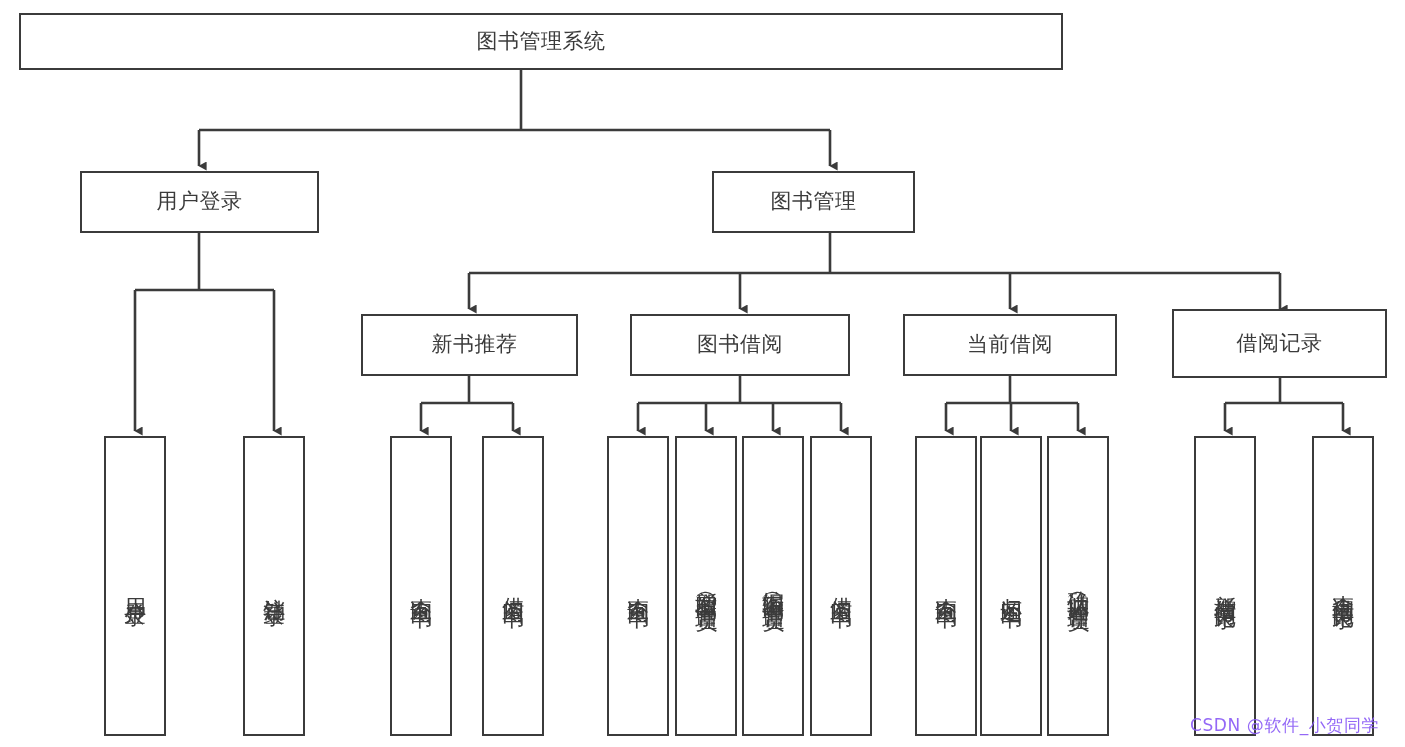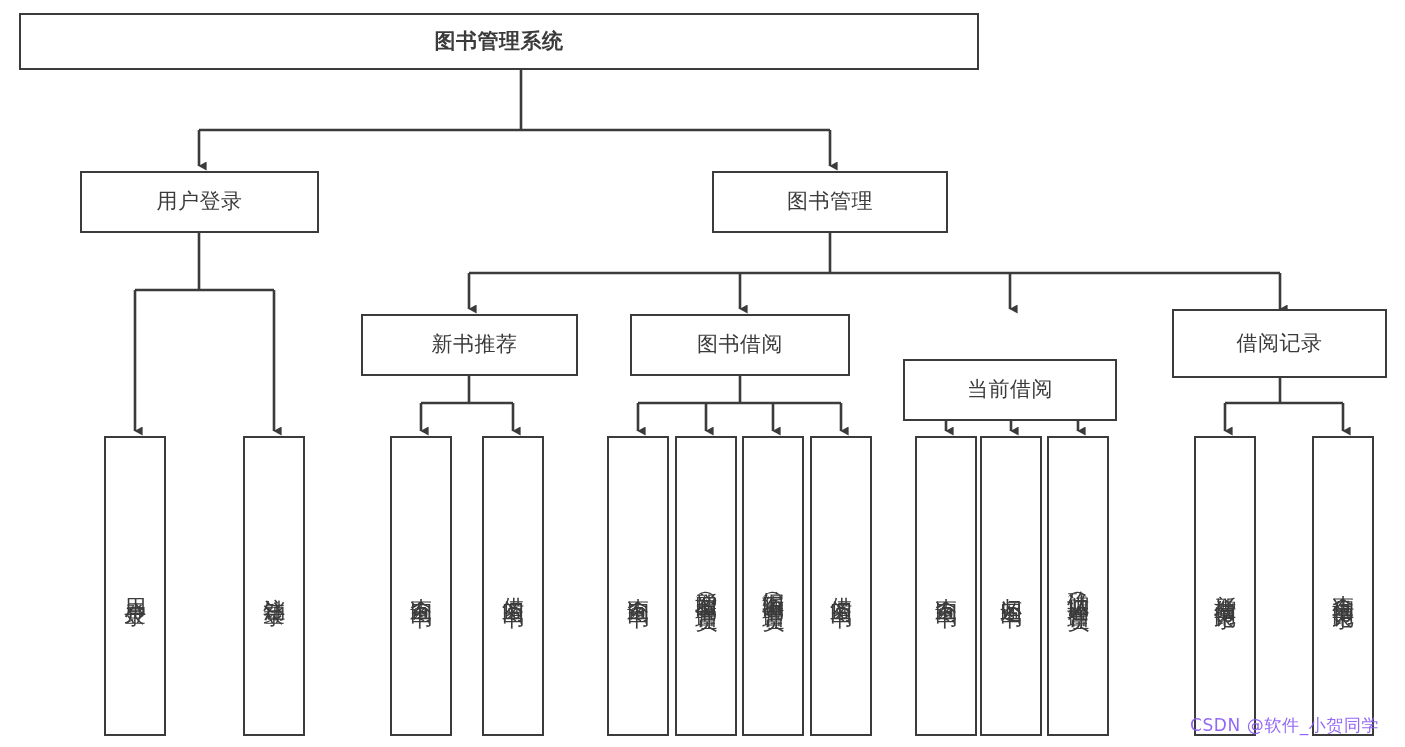--- a/index.html
+++ b/index.html
@@ -107,38 +107,38 @@
       <path d="M 1011 403 L 1011 431" marker-end="url(#arrow)"></path>
       <path d="M 1078 403 L 1078 431" marker-end="url(#arrow)"></path>
 
       <path d="M 1280 376 L 1280 403"></path>
       <path d="M 1225 403 L 1343 403"></path>
       <path d="M 1225 403 L 1225 431" marker-end="url(#arrow)"></path>
       <path d="M 1343 403 L 1343 431" marker-end="url(#arrow)"></path>
     </g>
   </svg>
 
-  <div class="node" style="left:19px; top:13px; width:960px; height:57px;font-weight:bold;">
+  <div class="node" style="left:19px; top:13px; width:1044px; height:57px;">
     <span class="label">图书管理系统</span>
   </div>
 
   <div class="node" style="left:80px; top:171px; width:239px; height:62px;">
     <span class="label">用户登录</span>
   </div>
-  <div class="node" style="left:712px; top:171px; width:236px; height:62px;text-align:right;">
+  <div class="node" style="left:712px; top:171px; width:203px; height:62px;text-align:right;">
     <span class="label">图书管理</span>
   </div>
 
   <div class="node" style="left:361px; top:314px; width:217px; height:62px;padding-left:10px;">
     <span class="label">新书推荐</span>
   </div>
   <div class="node" style="left:630px; top:314px; width:220px; height:62px;justify-content:center;">
     <span class="label">图书借阅</span>
   </div>
-  <div class="node" style="left:903px; top:314px; width:214px; height:62px;margin-top:45px;">
+  <div class="node" style="left:903px; top:314px; width:214px; height:62px;">
     <span class="label">当前借阅</span>
   </div>
   <div class="node" style="left:1172px; top:309px; width:215px; height:69px;">
     <span class="label">借阅记录</span>
   </div>
 
   <div class="node vertical" style="left:104px; top:436px; width:62px; height:300px;">
     <span class="label">用户登录</span>
   </div>
   <div class="node vertical" style="left:243px; top:436px; width:62px; height:300px;">

